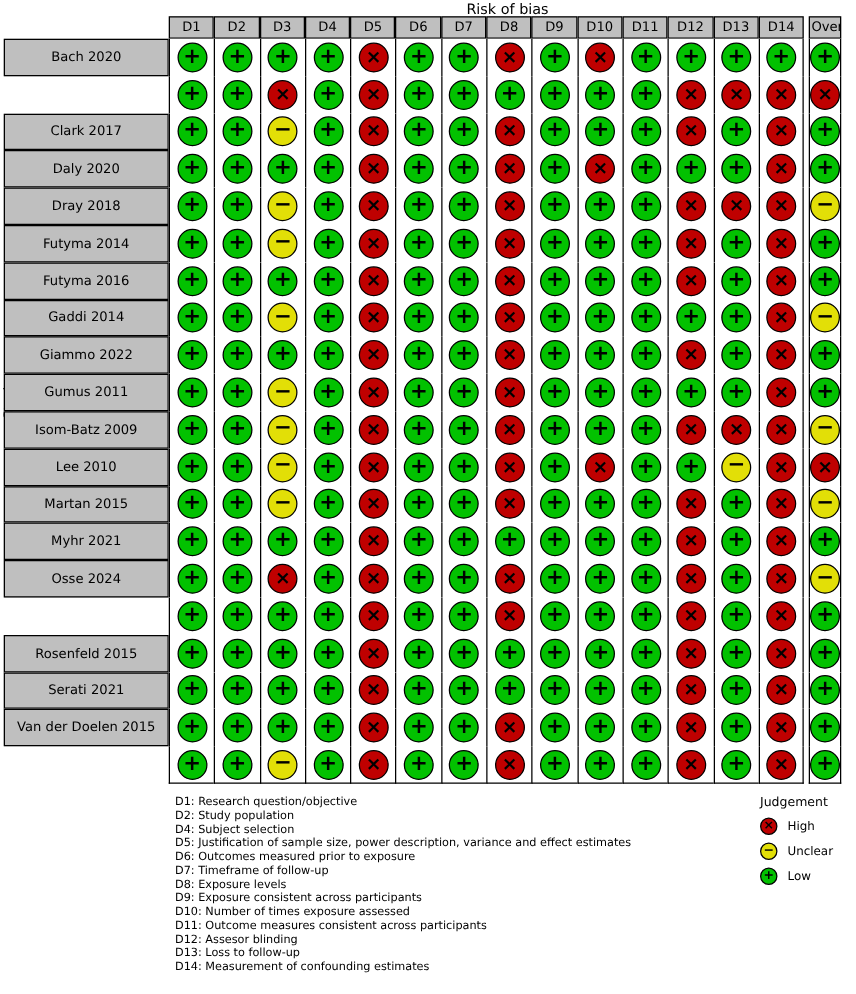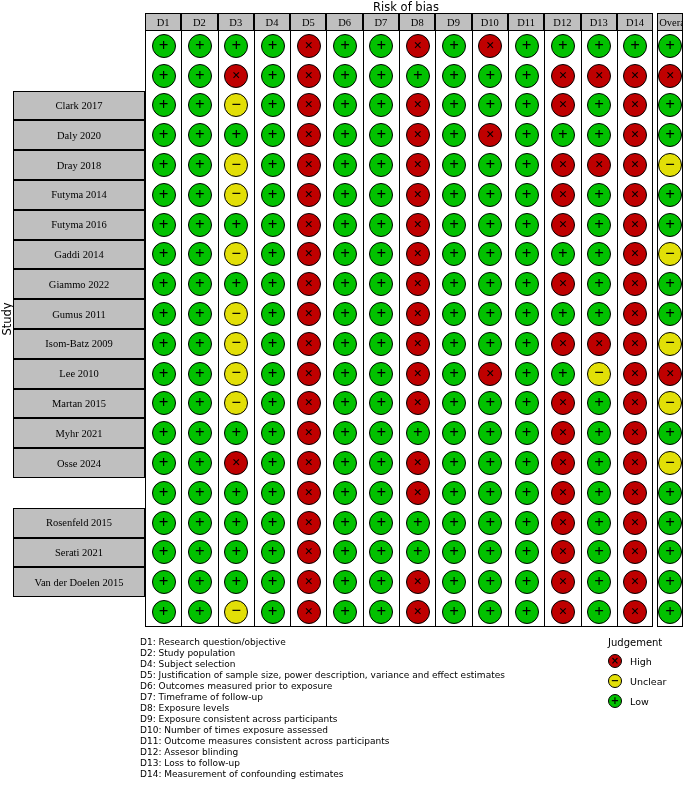--- a/index.html
+++ b/index.html
@@ -5,23 +5,23 @@
   * { box-sizing: border-box; margin: 0; padding: 0; }
   html,body { background:#fff; }
   body { font-family:"DejaVu Sans","Liberation Sans",sans-serif; color:#000; }
   .page { position:relative; width:685px; height:795px; background:#fff; overflow:hidden; }
 
   .title { position:absolute; left:150px; top:0; width:512px; text-align:center; font-size:11.5px; }
 
   .study-axis { position:absolute; left:-22px; top:312px; width:58px; height:14px;
                 text-align:center; font-size:11.5px; transform:rotate(-90deg); }
 
-  .rob-grid { position:absolute; left:13px; top:13px; display:grid;
+  .rob-grid { position:absolute; left:3px; top:13px; display:grid;
               grid-template-columns:132px repeat(14,36.3px) 4px 26px;
-              grid-template-rows:18px repeat(20,29.8px);font-family:Liberation Serif, serif; }
+              grid-template-rows:18px repeat(20,29.8px); }
 
   .hcell { background:#bfbfbf; border:1px solid #000; display:flex; align-items:center;
            justify-content:center; font-size:10.5px; white-space:nowrap; overflow:hidden; }
   .hcell.hov { justify-content:flex-start; padding-left:1px; }
 
   .lcell { background:#bfbfbf; border:1px solid #000; display:flex; align-items:center;
            justify-content:center; font-size:10.5px; white-space:nowrap; overflow:hidden; }
 
   .bcell { display:flex; align-items:center; justify-content:center; border-left:1px solid #000; background:#fff; }
   .bcell.lastd { border-right:1px solid #000; }
@@ -61,20 +61,21 @@
       <div class="hcell" style="grid-area: 1 / 7;">D6</div>
       <div class="hcell" style="grid-area: 1 / 8;">D7</div>
       <div class="hcell" style="grid-area: 1 / 9;">D8</div>
       <div class="hcell" style="grid-area: 1 / 10;">D9</div>
       <div class="hcell" style="grid-area: 1 / 11;">D10</div>
       <div class="hcell" style="grid-area: 1 / 12;">D11</div>
       <div class="hcell" style="grid-area: 1 / 13;">D12</div>
       <div class="hcell" style="grid-area: 1 / 14;">D13</div>
       <div class="hcell" style="grid-area: 1 / 15;">D14</div>
       <div class="hcell hov" style="grid-area: 1 / 17;">Overall</div>
+      <div class="lcell" style="grid-area: 2 / 1;">Bach 2020</div>
       <div class="bcell" style="grid-area: 2 / 2;">
         <div class="circle" style="background: rgb(2, 193, 0);">
           <span class="glyph gp">+</span>
         </div>
       </div>
       <div class="bcell" style="grid-area: 2 / 3;">
         <div class="circle" style="background: rgb(2, 193, 0);">
           <span class="glyph gp">+</span>
         </div>
       </div>

